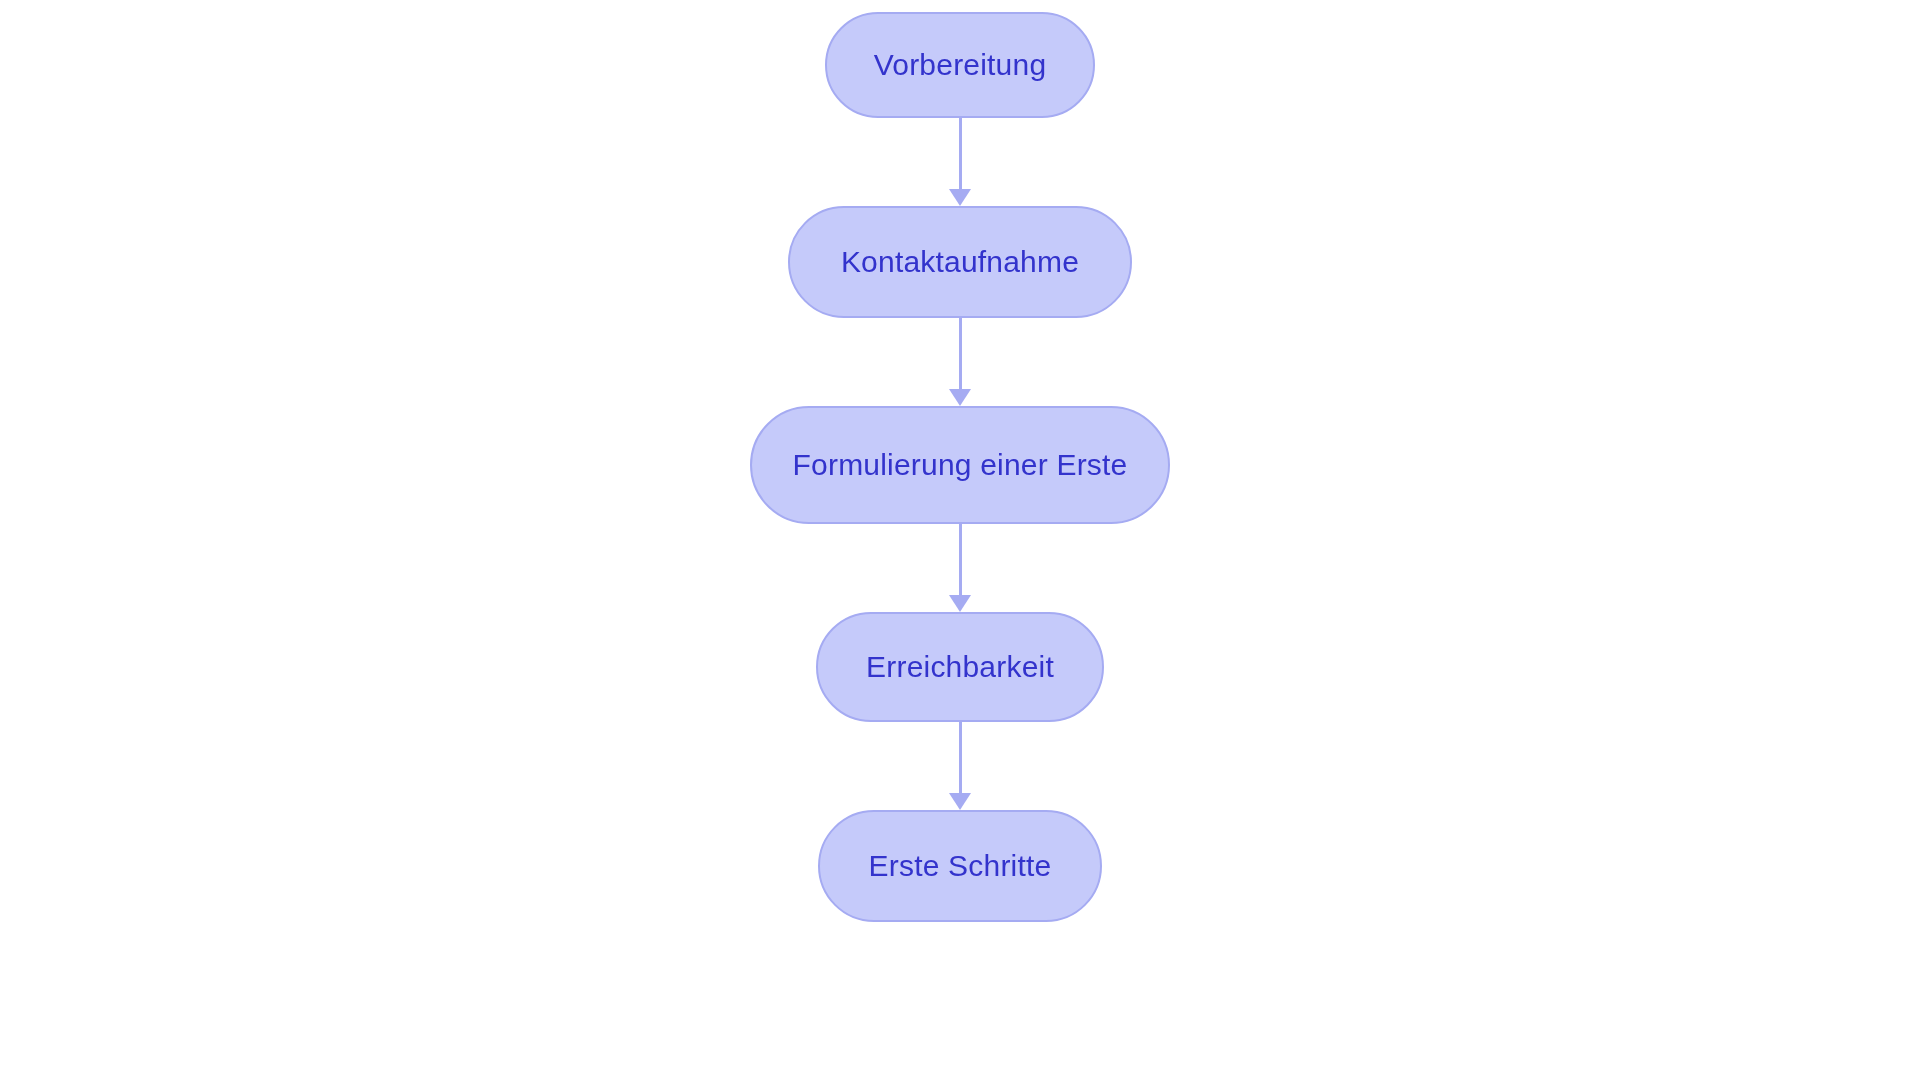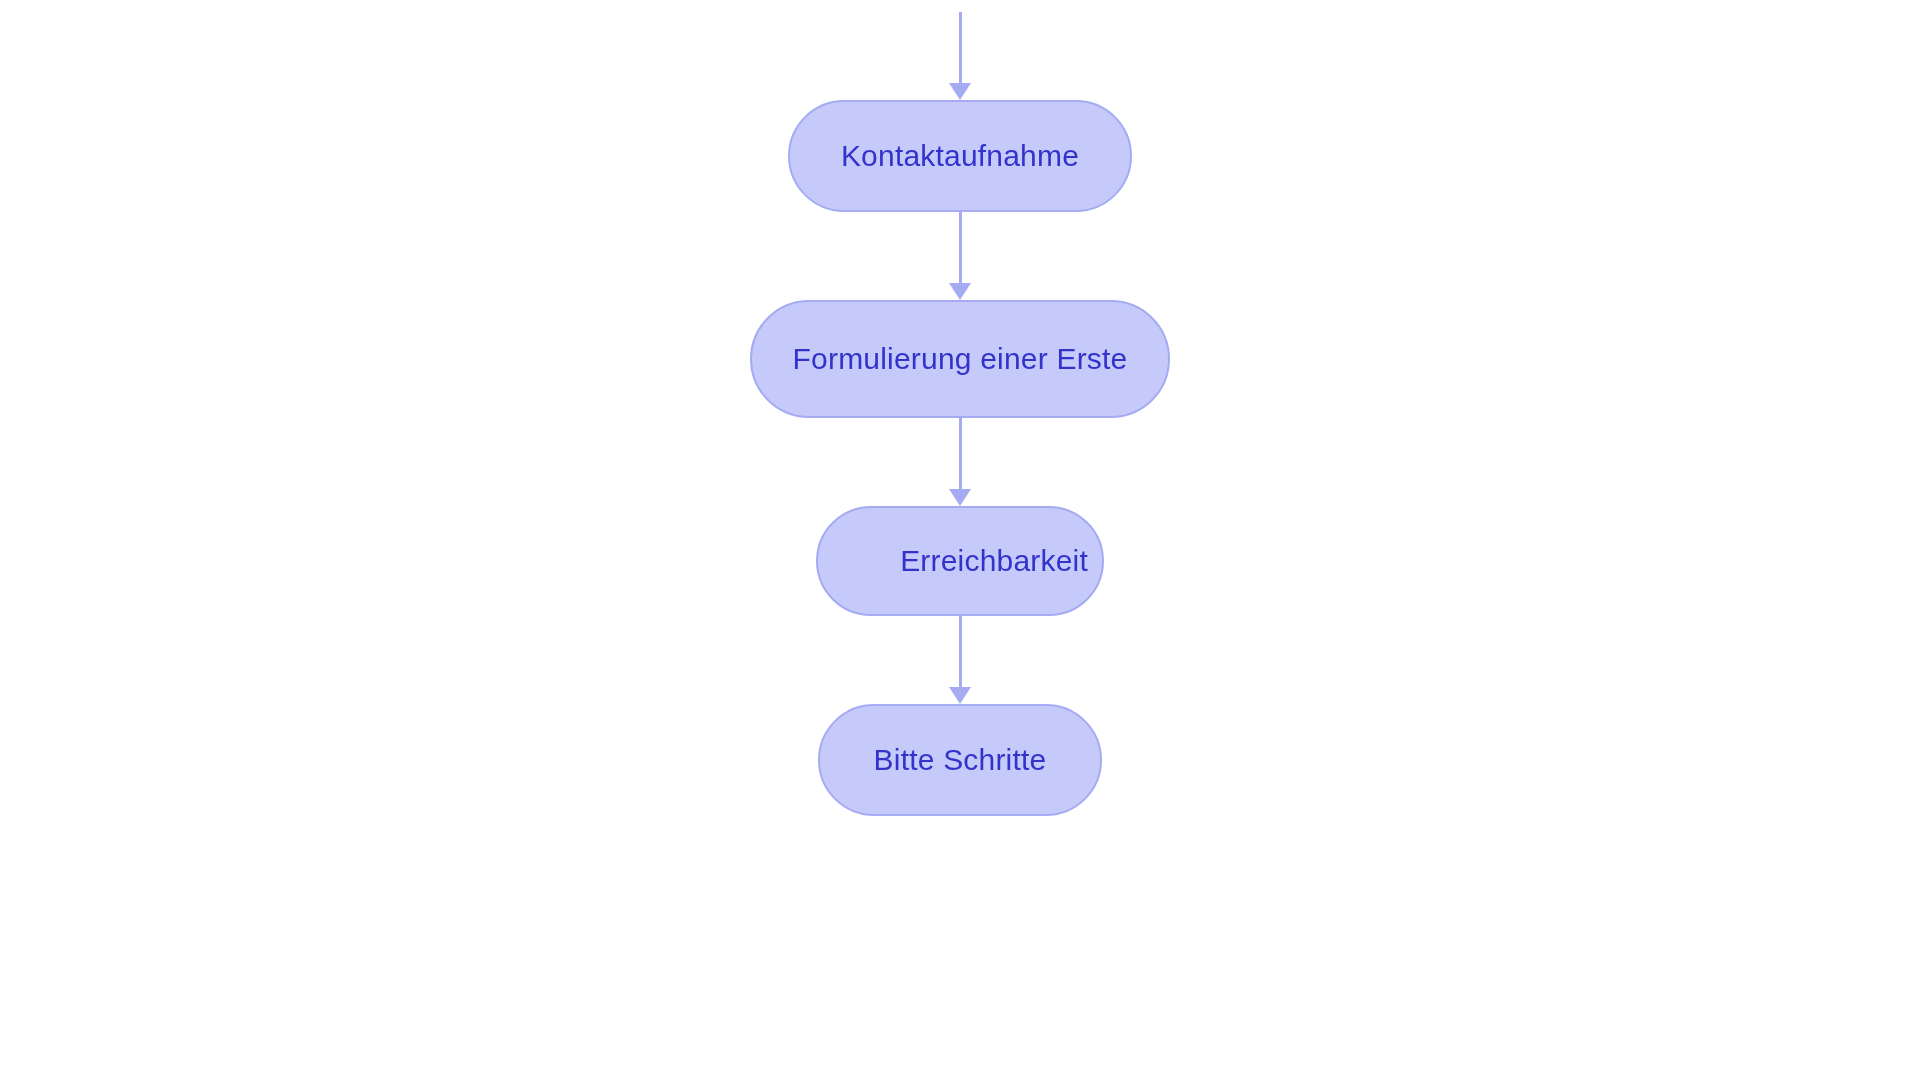--- a/index.html
+++ b/index.html
@@ -57,21 +57,21 @@
     display: block;
     color: #3333cc;
     font-size: 30px;
     padding: 0 14px;
   }
 
   
   .node-size-1 { width: 270px; height: 106px; }
   .node-size-2 { width: 344px; height: 112px; text-align: right; }
   .node-size-3 { width: 420px; height: 118px; }
-  .node-size-4 { width: 288px; height: 110px; justify-content: flex-end; }
+  .node-size-4 { width: 288px; height: 110px; }
   .node-size-5 { width: 284px; height: 112px; }
 
   .flow-connector {
     width: 24px;
     display: flex;
     flex-direction: column;
     align-items: center;
     justify-content: flex-start;
   }
   .connector-gap-1 { height: 88px; }
@@ -92,20 +92,23 @@
     border-top: 17px solid #a5abf2;
     flex: 0 0 auto;
   }
 </style>
 </head>
 <body>
 
 <div id="flowchart-canvas">
   <div class="flow-column">
 
+    <div class="flow-node node-size-1">
+      <span class="node-label">Vorbereitung</span>
+    </div>
 
     <div class="flow-connector connector-gap-1">
       <div class="connector-shaft"></div>
       <div class="connector-head"></div>
     </div>
 
     <div class="flow-node node-size-2">
       <span class="node-label">Kontaktaufnahme</span>
     </div>
 
@@ -126,17 +129,17 @@
     <div class="flow-node node-size-4">
       <span class="node-label">Erreichbarkeit</span>
     </div>
 
     <div class="flow-connector connector-gap-4">
       <div class="connector-shaft"></div>
       <div class="connector-head"></div>
     </div>
 
     <div class="flow-node node-size-5">
-      <span class="node-label">Bitte Schritte</span>
+      <span class="node-label">Erste Schritte</span>
     </div>
 
   </div>
 </div>
 
 </body></html>

